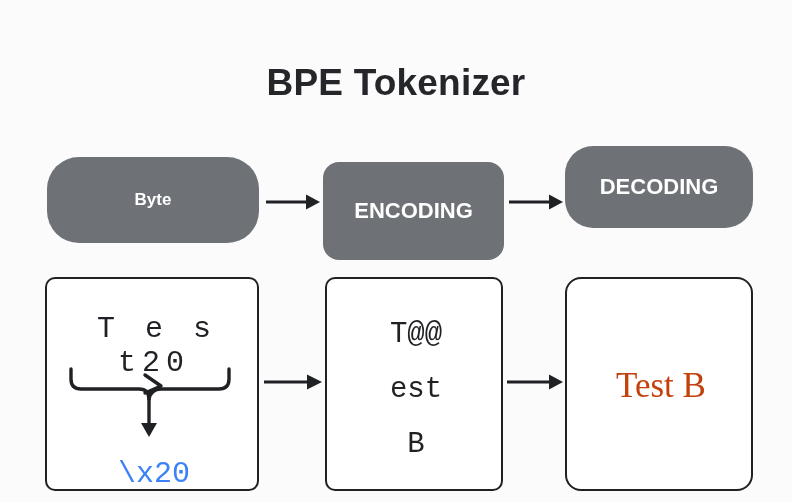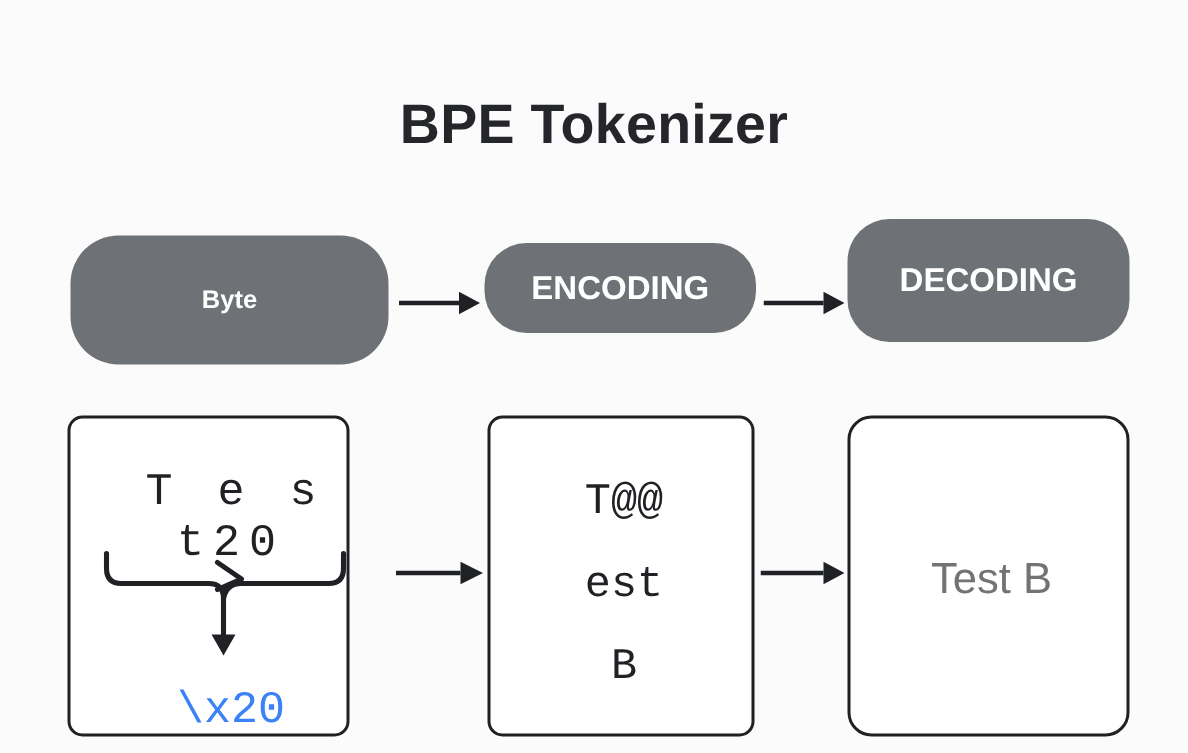--- a/index.html
+++ b/index.html
@@ -43,35 +43,35 @@
     align-items: center;
     justify-content: center;
     color: #ffffff;
     font-family: "Liberation Sans", sans-serif;
     font-weight: bold;
     text-align: center;
     line-height: 1.15;
     box-sizing: border-box;
   }
   .pill-byte      { left: 47px;  top: 125px; width: 212px; height: 86px; font-size: 17px; border-radius: 32px; }
-  .pill-encoding  { left: 323px; top: 130px; width: 181px; height: 60px; font-size: 22px; border-radius: 28px; }
+  .pill-encoding  { left: 323px; top: 130px; width: 181px; height: 98px; font-size: 22px; border-radius: 16px; }
   .pill-decoding  { left: 565px; top: 114px; width: 188px; height: 82px; font-size: 22px; border-radius: 28px; }
   .pill-byte .l1 { display: block; }
   .pill-byte .l2 { display: block; }
 
   
   .card {
     position: absolute;
     background: #ffffff;
     border: 2px solid #1f2124;
     box-sizing: border-box;
     font-family: "Liberation Mono", monospace;
     color: #1f2124;
   }
-  .card-1 { left: 45px;  top: 245px; width: 188px; height: 214px; border-radius: 10px; }
+  .card-1 { left: 45px;  top: 245px; width: 214px; height: 214px; border-radius: 10px; }
   .card-2 { left: 325px; top: 245px; width: 178px; height: 214px; border-radius: 10px; }
   .card-3 { left: 565px; top: 245px; width: 188px; height: 214px; border-radius: 16px; }
 
   
   .byte-string {
     position: absolute;
     left: 0;
     top: 33px;
     width: 214px;
     text-align: center;
@@ -116,23 +116,23 @@
   
   .out-text {
     position: absolute;
     left: 0;
     top: 0;
     width: 188px;
     height: 214px;
     display: flex;
     align-items: center;
     justify-content: center;
-    font-family: Liberation Sans, sans-serif;
-    font-size: 29px;
-    color: #737373;
+    font-family: Liberation Serif, serif;
+    font-size: 35px;
+    color: #c2410c;
   }
 
   
   .arrow {
     position: absolute;
   }
   .arrow-r1a { left: 266px; top: 158px; width: 54px; height: 24px; }
   .arrow-r1b { left: 509px; top: 158px; width: 54px; height: 24px; }
   .arrow-r2a { left: 264px; top: 338px; width: 58px; height: 24px; }
   .arrow-r2b { left: 507px; top: 338px; width: 56px; height: 24px; }

